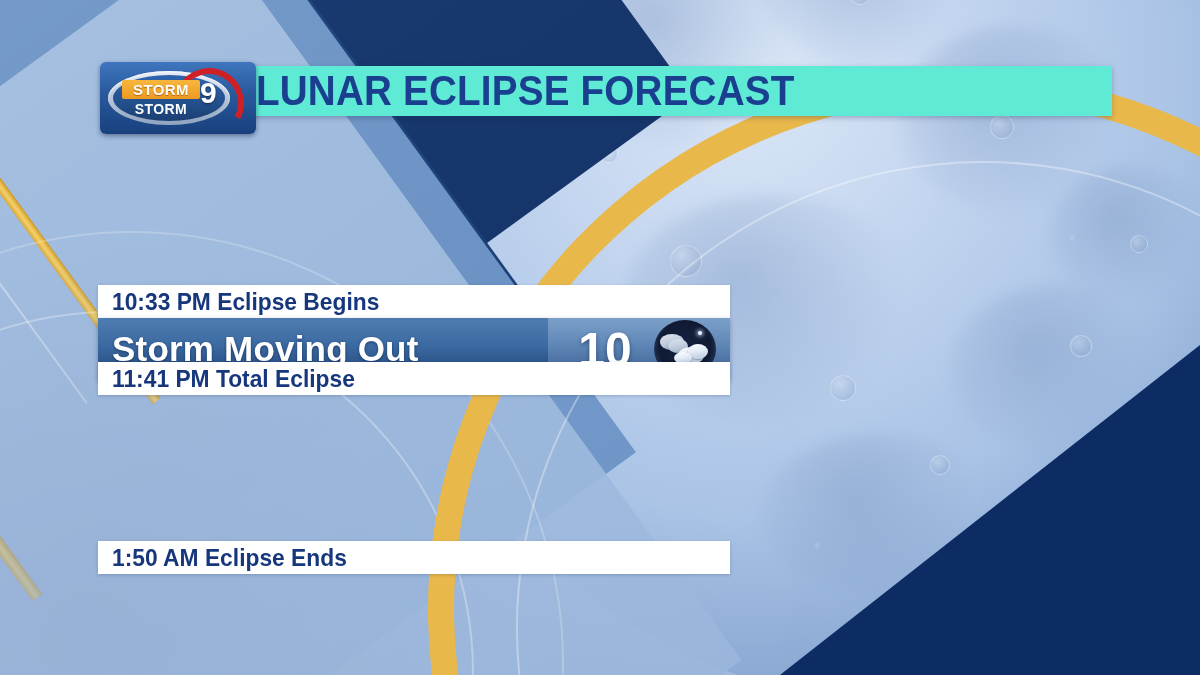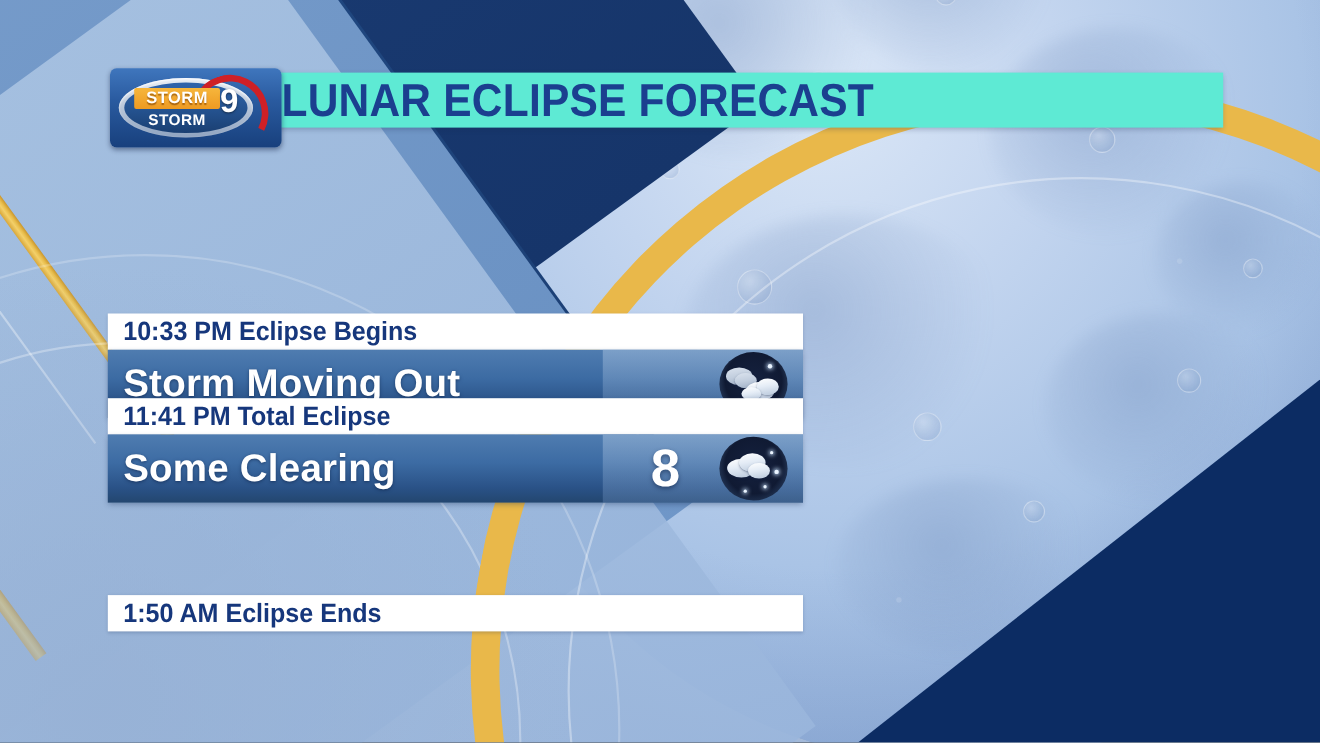--- a/index.html
+++ b/index.html
@@ -433,52 +433,38 @@
   </div>
 
 
   <div class="row" style="top:285px;">
     <div class="row-head">
       <div class="row-head-text">10:33 PM Eclipse Begins</div>
     </div>
     <div class="row-body">
       <div class="row-value-panel"></div>
       <div class="row-label">Storm Moving Out</div>
+      <div class="row-value">10</div>
       <div class="row-icon">
         <div class="icon-disc"></div>
         <div class="icon-star" style="left:44px;top:11px;width:4px;height:4px;"></div>
         <div class="icon-star" style="left:18px;top:46px;width:3px;height:3px;"></div>
         <div class="icon-cloud grey" style="left:6px;top:14px;width:24px;height:16px;"></div>
         <div class="icon-cloud grey" style="left:14px;top:19px;width:20px;height:14px;"></div>
         <div class="icon-cloud" style="left:24px;top:27px;width:26px;height:17px;"></div>
         <div class="icon-cloud" style="left:34px;top:24px;width:20px;height:15px;"></div>
         <div class="icon-cloud" style="left:20px;top:32px;width:18px;height:12px;"></div>
       </div>
     </div>
   </div>
 
   <div class="row" style="top:362px;">
     <div class="row-head">
       <div class="row-head-text">11:41 PM Total Eclipse</div>
     </div>
-    <div class="row-body">
-      <div class="row-value-panel"></div>
-      <div class="row-label">Some Clearing</div>
-      <div class="row-value">8</div>
-      <div class="row-icon">
-        <div class="icon-disc"></div>
-        <div class="icon-star" style="left:46px;top:13px;width:3px;height:3px;"></div>
-        <div class="icon-star" style="left:50px;top:30px;width:4px;height:4px;"></div>
-        <div class="icon-star" style="left:40px;top:44px;width:3px;height:3px;"></div>
-        <div class="icon-star" style="left:22px;top:48px;width:3px;height:3px;"></div>
-        <div class="icon-cloud" style="left:7px;top:20px;width:26px;height:17px;"></div>
-        <div class="icon-cloud" style="left:18px;top:15px;width:24px;height:17px;"></div>
-        <div class="icon-cloud" style="left:26px;top:24px;width:20px;height:14px;"></div>
-      </div>
-    </div>
   </div>
 
   <div class="row" style="top:495px;margin-top:46px;">
     <div class="row-head">
       <div class="row-head-text">1:50 AM Eclipse Ends</div>
     </div>
   </div>
 
 </div>
 

